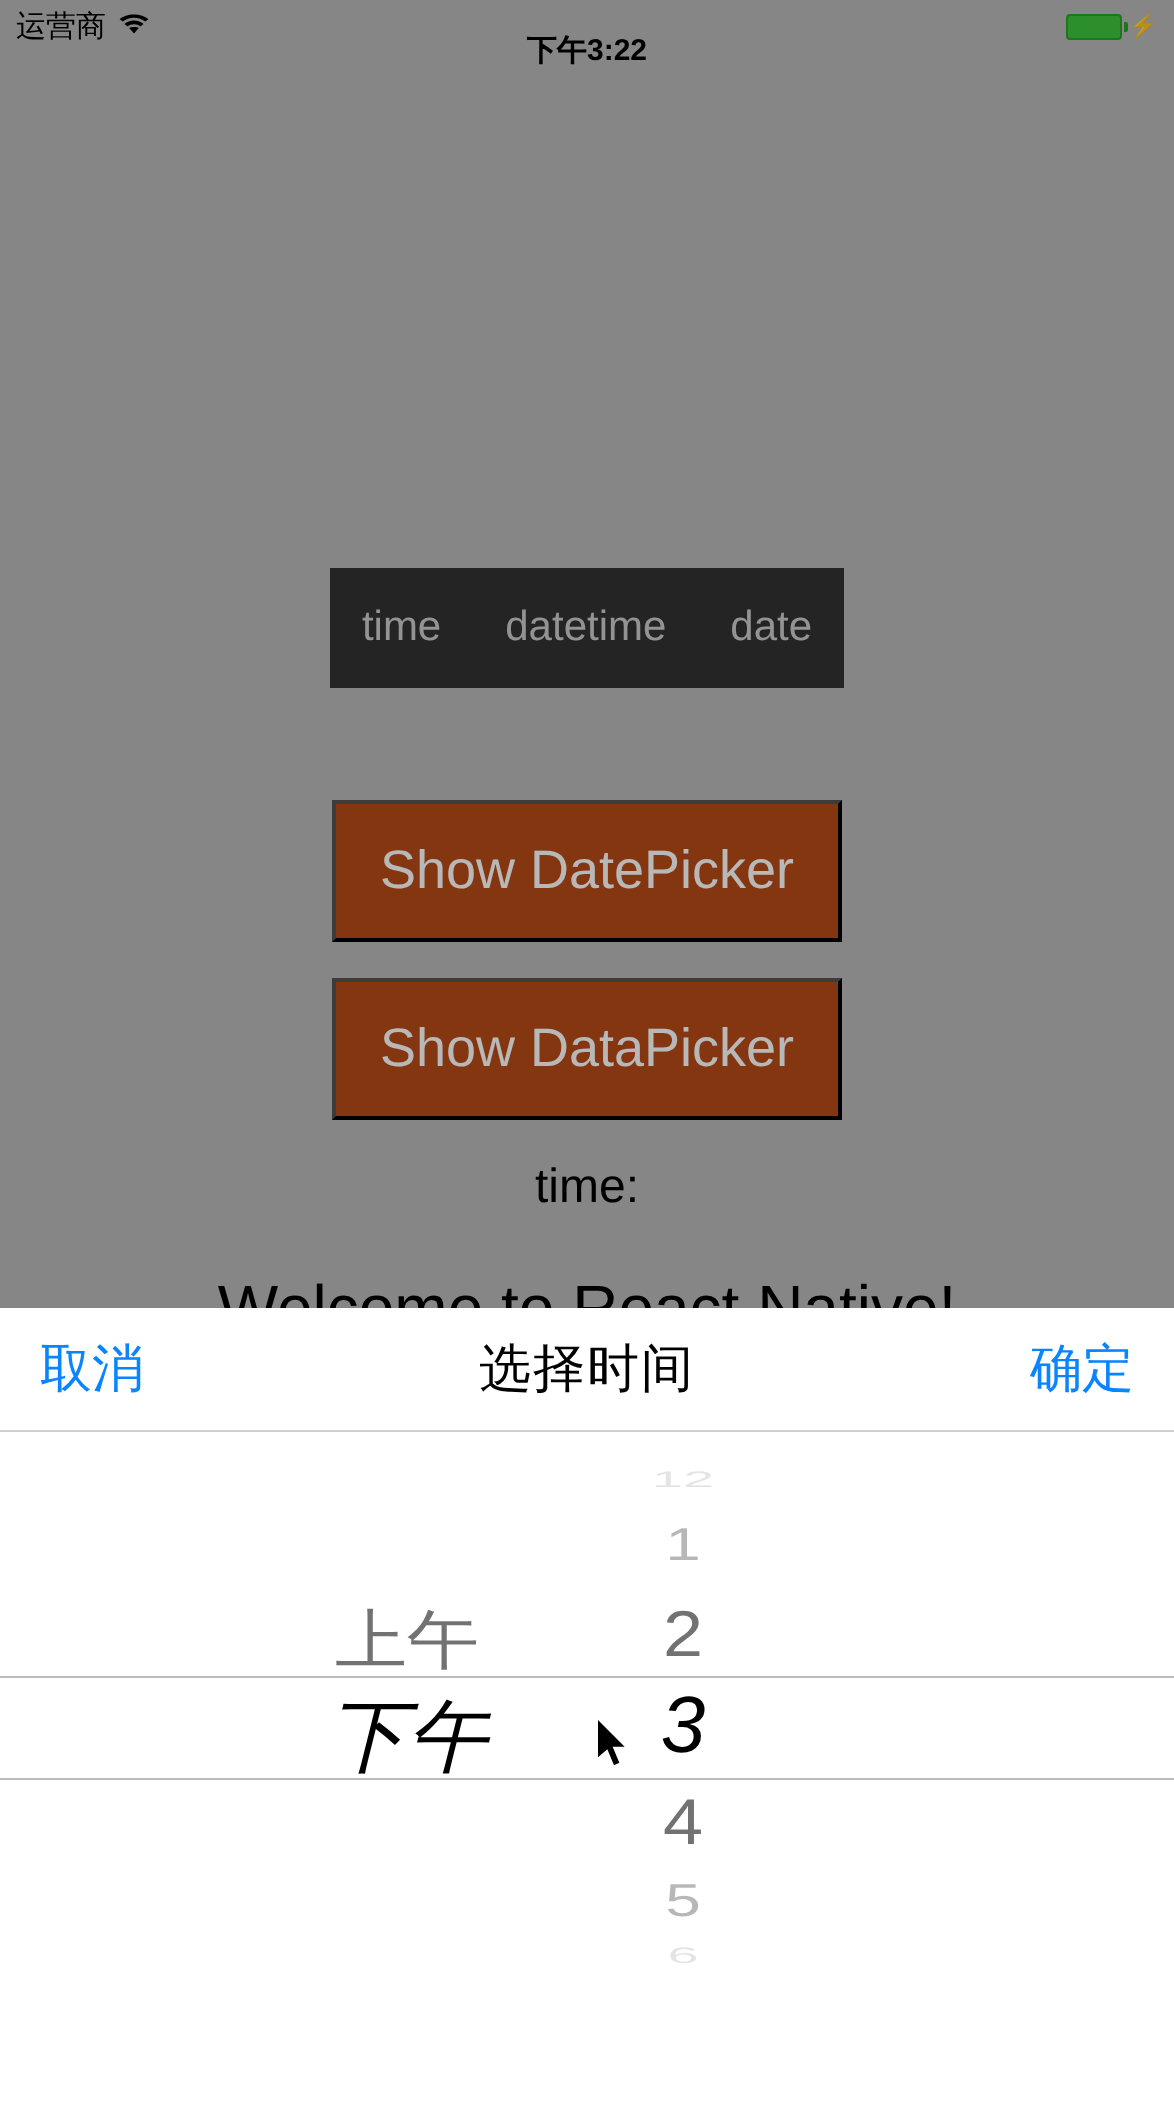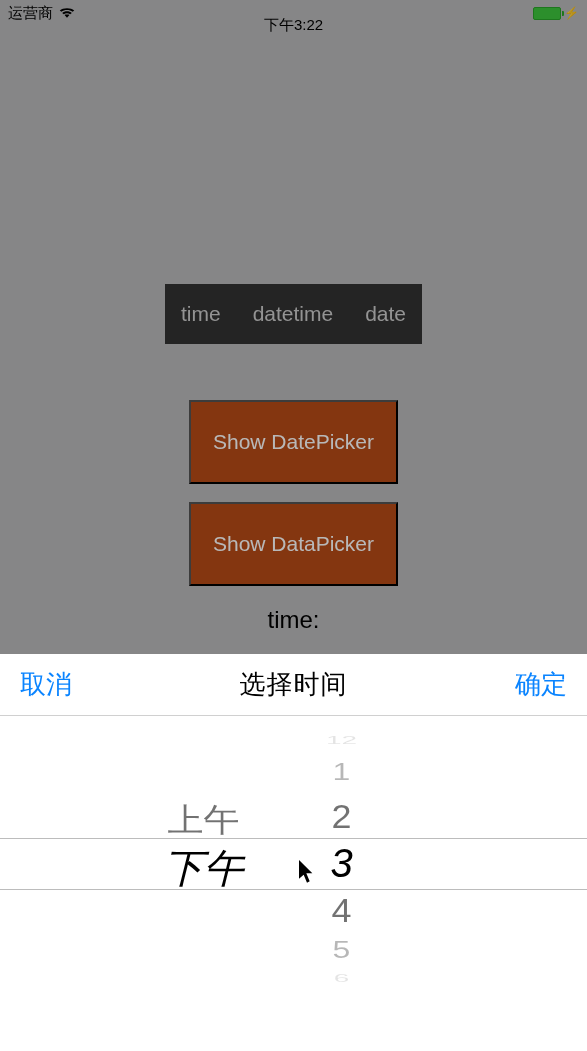--- a/index.html
+++ b/index.html
@@ -3,32 +3,32 @@
 <meta charset="utf-8">
 <style>
 * { margin:0; padding:0; box-sizing:border-box; font-family:-apple-system,"Helvetica Neue",Arial,sans-serif; }
 html,body { width:587px; height:1051px; overflow:hidden; }
 .screen { position:relative; width:587px; height:1051px; background:#bababb; }
 .overlay { position:absolute; inset:0; background:rgba(0,0,0,0.28); z-index:5; }
 
 
 .status { position:absolute; top:0; left:0; right:0; height:26px; display:flex; align-items:center; justify-content:space-between; padding:0 8px; font-size:15px; color:#000; z-index:1; }
 .status .left { display:flex; align-items:center; gap:6px; font-weight:500; }
-.status .center { position:absolute; left:50%; transform:translateX(-50%); font-weight:400;margin-top:24px; }
+.status .center { position:absolute; left:50%; transform:translateX(-50%); font-weight:700;margin-top:24px; }
 .status .right { display:flex; align-items:center; gap:3px; }
 .wifi-icon { width:16px; height:12px; }
 .battery { width:28px; height:13px; border:1px solid #2aa52a; border-radius:2px; position:relative; background:#3ec63e; }
 .battery::after { content:""; position:absolute; right:-4px; top:3px; width:2px; height:5px; background:#2aa52a; border-radius:0 1px 1px 0; }
 .bolt { font-size:12px; color:#000; }
 
 
 .content { position:absolute; inset:0; padding-top:26px; z-index:1; }
 .row-modes { display:flex; justify-content:center; margin-top:258px; }
 .mode-btn { background:#333; color:#ccc; font-size:21px; padding:18px 16px; display:flex; align-items:center; justify-content:center; }
-.big-btn { background:#b84c17; color:#fff; font-size:21px; padding:28px 22px; margin:16px auto; display:block; }
+.big-btn { background:#b84c17; color:#fff; font-size:27px; padding:18px 22px; margin:16px auto; display:block; }
 .btn-wrap1 { margin-top:56px; text-align:center; }
 .label { font-size:24px; color:#000; text-align:center; margin-top:20px; }
 .btn-wrap2 { margin-top:18px; text-align:center; }
 .welcome { font-size:32px; color:#000; text-align:center; margin-top:28px; font-weight:400; }
 
 
 .sheet { position:absolute; left:0; right:0; bottom:0; height:397px; background:#fff; z-index:10; }
 .toolbar { height:62px; border-bottom:1px solid #d0d0d0; display:flex; align-items:center; justify-content:space-between; padding:0 20px; }
 .tb-btn { color:#0a84ff; font-size:26px; font-weight:500; background:none; border:none; }
 .tb-title { font-size:26px; color:#000; letter-spacing:1px; }

